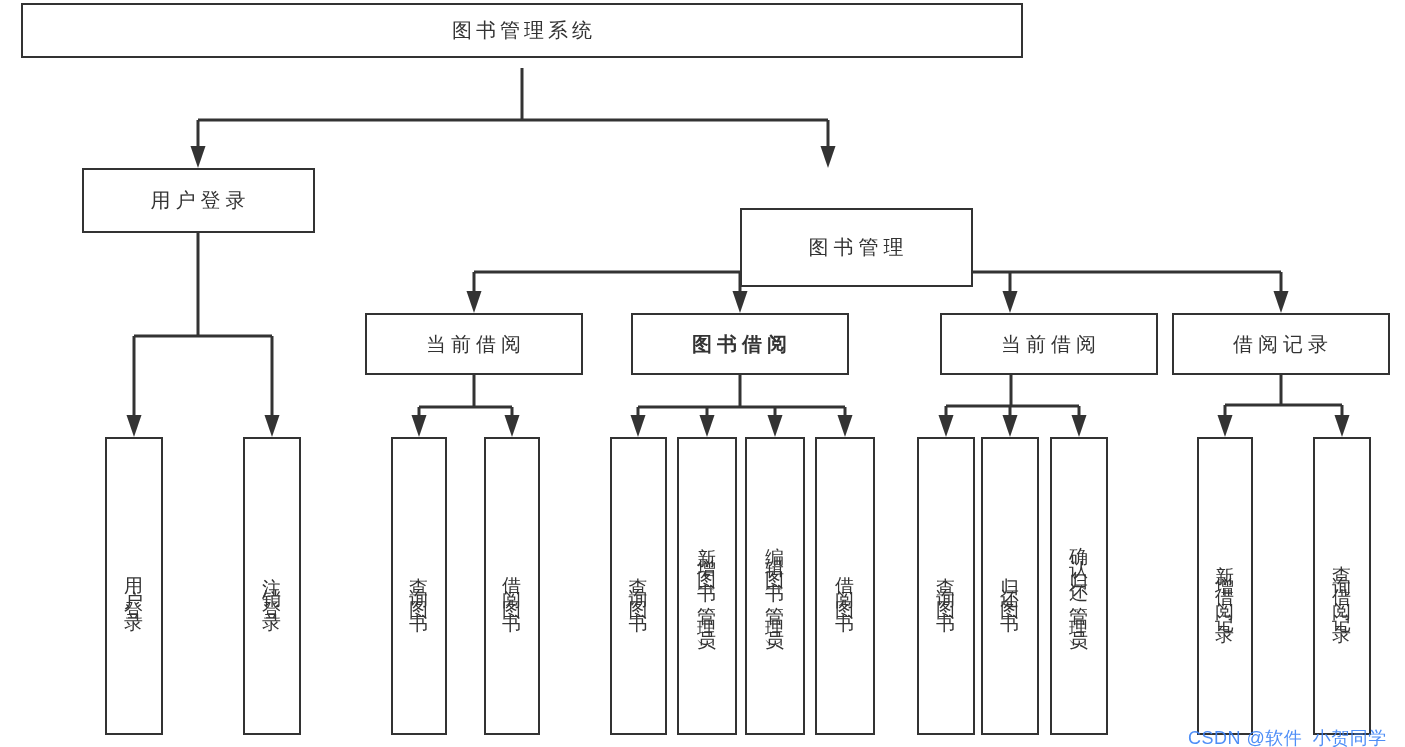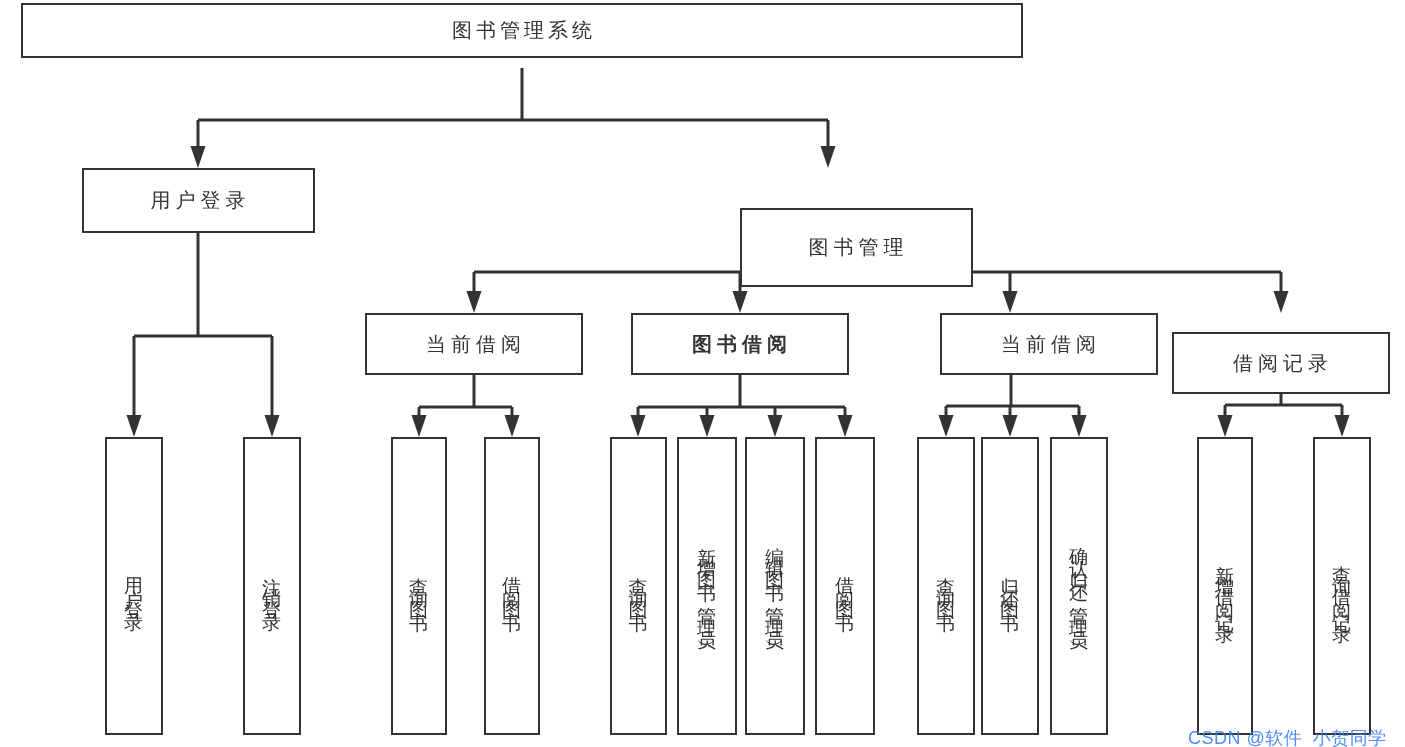--- a/index.html
+++ b/index.html
@@ -39,21 +39,21 @@
     white-space:nowrap;
     z-index:3;
   }
   
   #n-root{left:21px;top:3px;width:1002px;height:55px;}
   #n-login{left:82px;top:168px;width:233px;height:65px;}
   #n-mgmt{left:740px;top:168px;width:233px;height:79px;margin-top:40px;}
   #n-g0{left:365px;top:313px;width:218px;height:62px;}
   #n-g1{left:631px;top:313px;width:218px;height:62px;font-weight:bold;}
   #n-g2{left:940px;top:313px;width:218px;height:62px;}
-  #n-g3{left:1172px;top:313px;width:218px;height:62px;margin-top:19px;}
+  #n-g3{left:1172px;top:313px;width:218px;height:62px;}
   .vnode{top:437px;height:298px;}
   #n-b0c0{left:105px;width:58px;}
   #n-b0c1{left:243px;width:58px;}
   #n-g0c0{left:391px;width:56px;}
   #n-g0c1{left:484px;width:56px;}
   #n-g1c0{left:610px;width:57px;}
   #n-g1c1{left:677px;width:60px;}
   #n-g1c2{left:745px;width:60px;}
   #n-g1c3{left:815px;width:60px;}
   #n-g2c0{left:917px;width:58px;}

